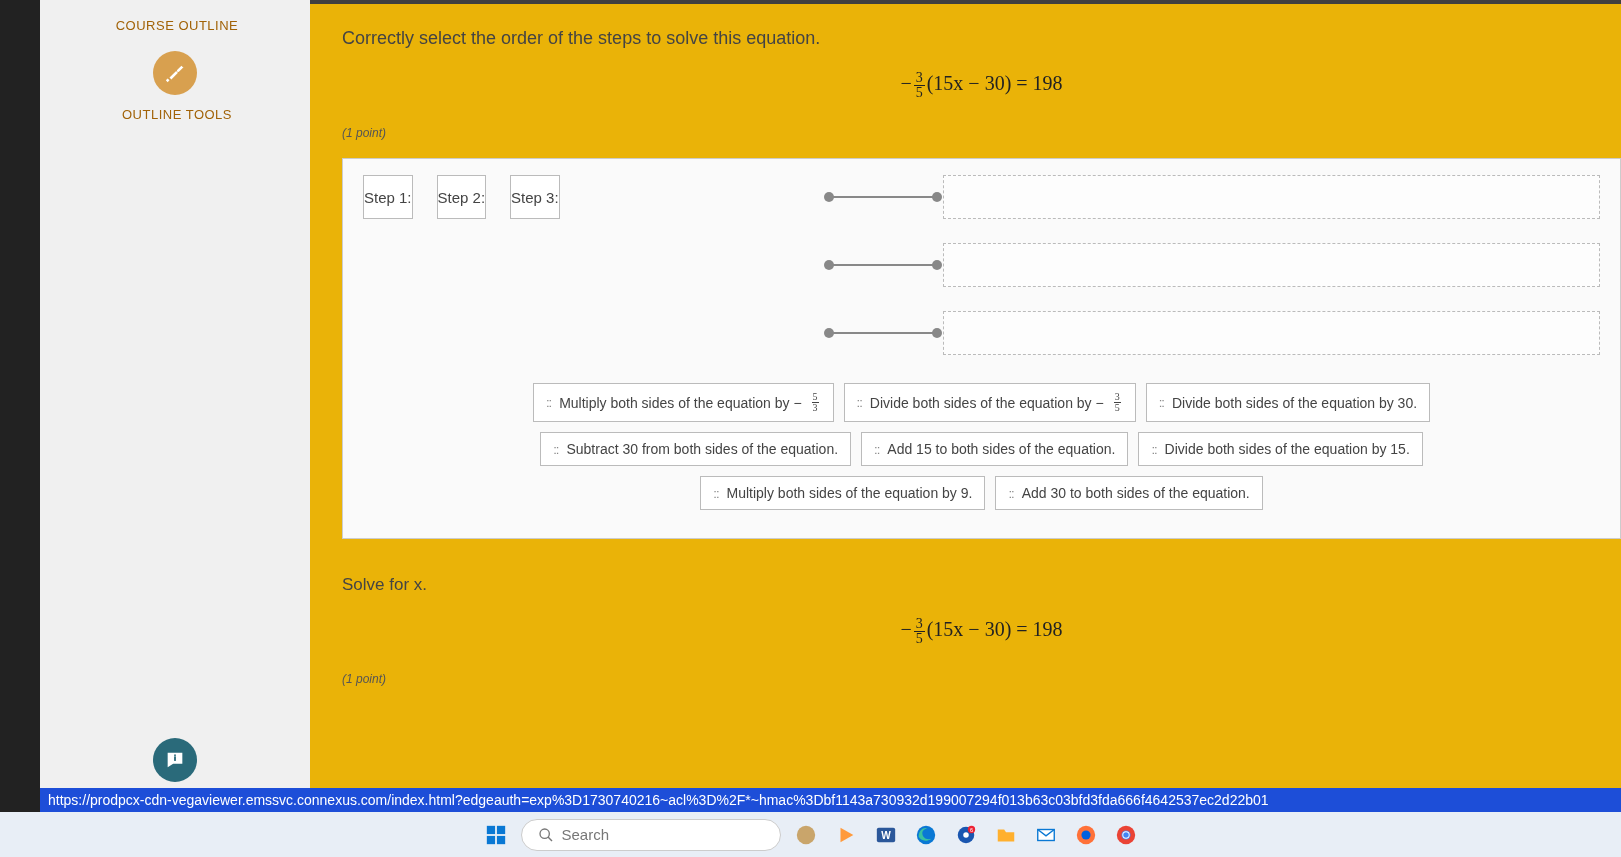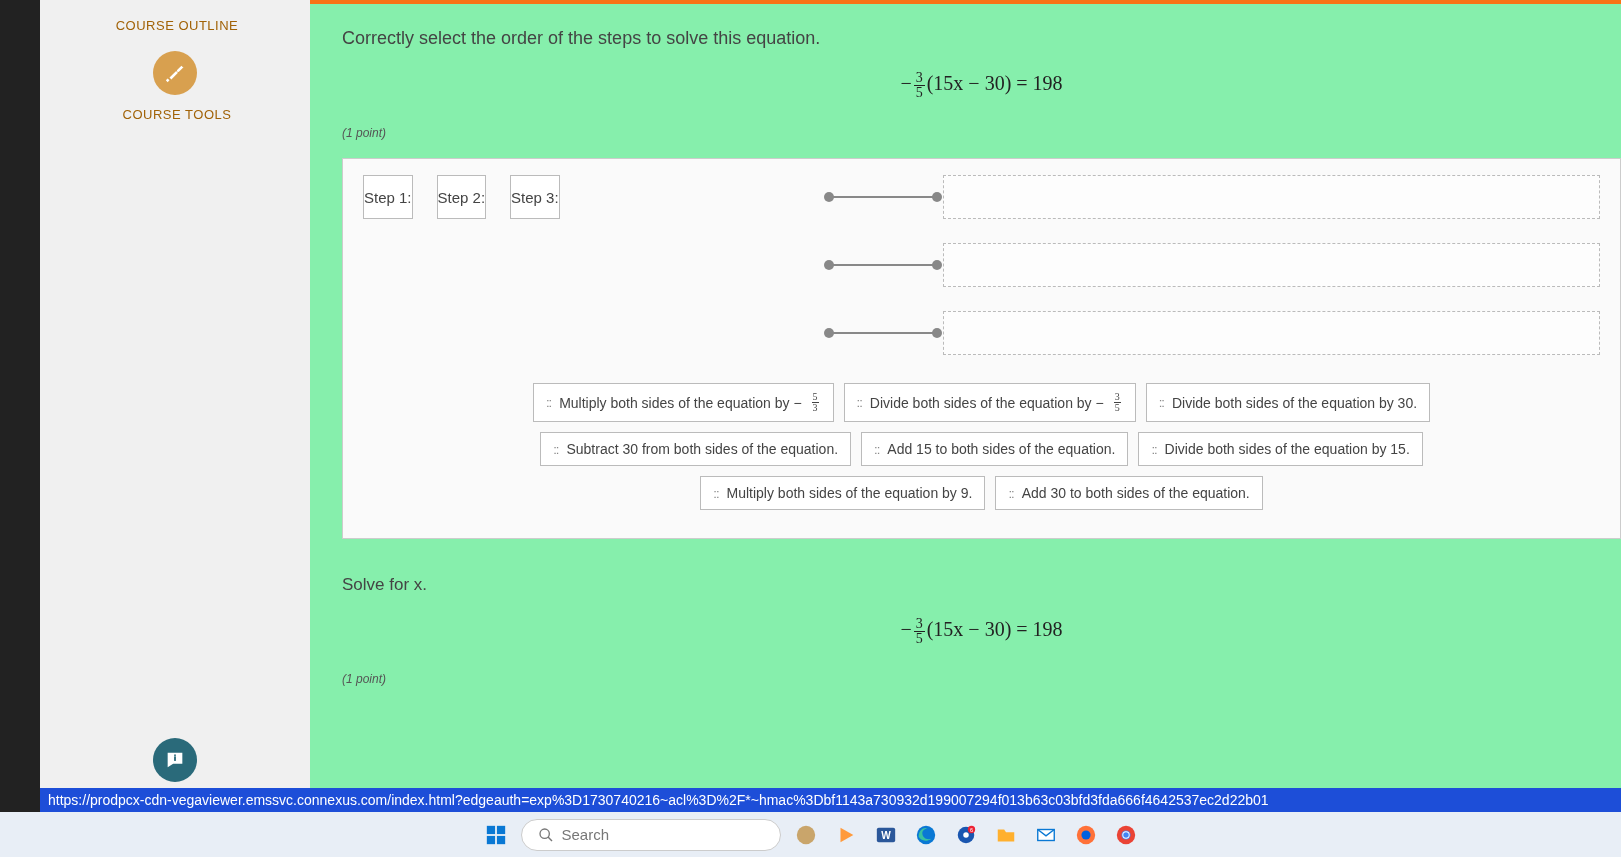--- a/index.html
+++ b/index.html
@@ -42,22 +42,22 @@
   .wrench-bg { background: #d8a04f; }
   .chat-bg { background: #2a6a7a; }
   .rail-icon svg { width: 22px; height: 22px; fill: #fff; }
   .rail-bottom {
     position: absolute;
     bottom: 30px; left: 0; width: 270px;
     display: flex; justify-content: center;
   }
   .main {
     flex: 1;
-    background: #86efac;
-    border-top: 4px solid #f97316;
+    background: #eab308;
+    border-top: 4px solid #404040;
     padding: 24px 0 0 32px;
     position: relative;
     overflow: hidden;
   }
   .prompt {
     font-size: 18px;
     color: #444;
     margin-bottom: 22px;
   }
   .equation {
@@ -244,21 +244,21 @@
 
   <div class="left-rail">
     <div class="rail-label">COURSE OUTLINE</div>
     <div class="rail-icon-wrap">
       <div class="rail-icon wrench-bg">
         <svg viewBox="0 0 24 24">
             <path d="M22 7l-3-3-5 5 1 3-7 7-2-2 7-7 3 1 5-5zM4 18l2 2-2 2-2-2 2-2z"></path>
           </svg>
       </div>
     </div>
-    <div class="rail-label">COURSE TOOLS</div>
+    <div class="rail-label">OUTLINE TOOLS</div>
 
     <div class="rail-bottom">
       <div class="rail-icon chat-bg">
         <svg viewBox="0 0 24 24">
             <path d="M4 4h16v12H10l-6 4V4z"></path>
             <rect x="11" y="8" width="2" height="5" fill="#2a6a7a"></rect>
             <rect x="11" y="6" width="2" height="1.5" fill="#2a6a7a"></rect>
           </svg>
       </div>
     </div>

